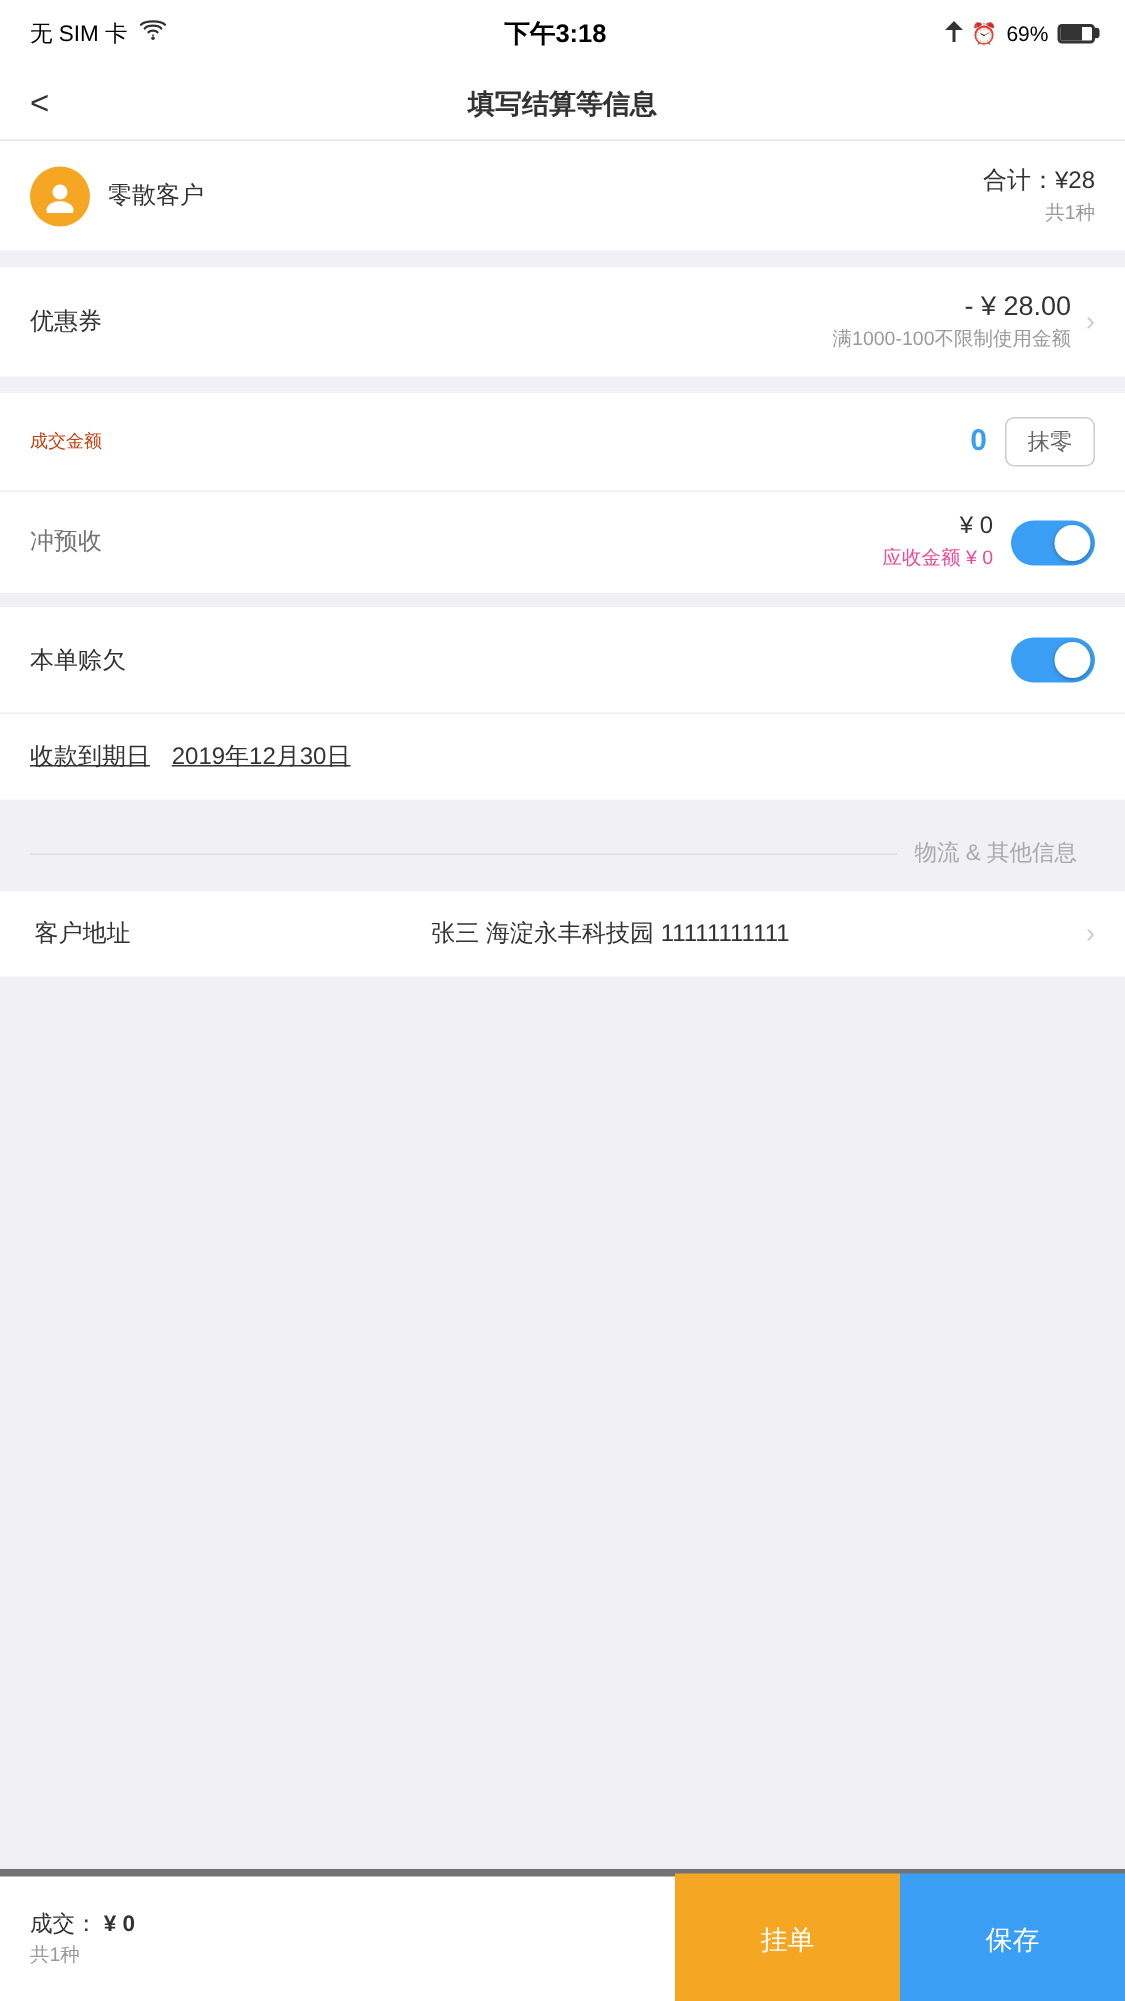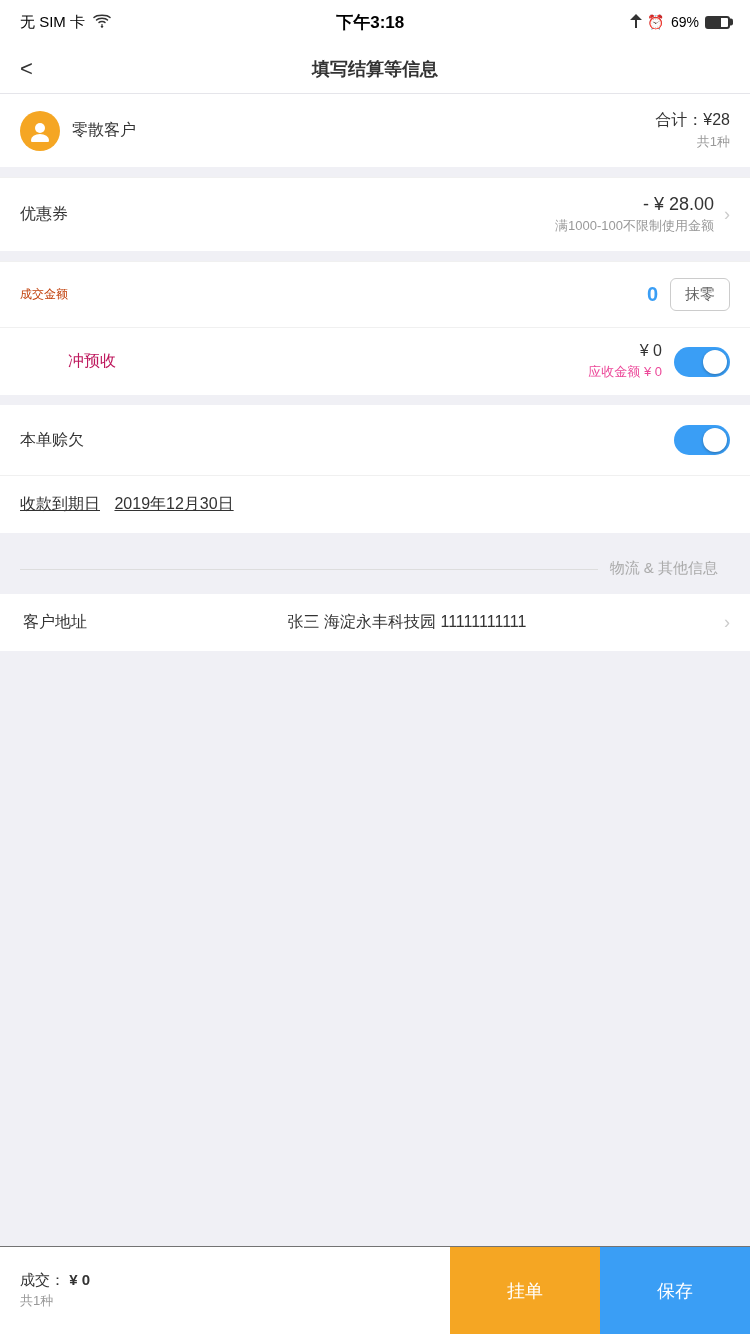--- a/index.html
+++ b/index.html
@@ -207,22 +207,21 @@
       border-top: 1px solid #f0f0f0;
       background: #fff;
     }
     .prepay-top {
       display: flex;
       align-items: center;
       justify-content: space-between;
     }
     .prepay-label {
       font-size: 16px;
-      color: #be185d;
-      margin-left: 48px;
+      color: #737373;
     }
     .prepay-right {
       display: flex;
       align-items: center;
       gap: 12px;
     }
     .prepay-amount-col {
       text-align: right;
     }
     .prepay-amount {
@@ -335,21 +334,21 @@
     
     .bottom-bar {
       position: fixed;
       bottom: 0;
       left: 0;
       width: 750px;
       height: 88px;
       background: #fff;
       display: flex;
       align-items: center;
-      border-top: 1px solid #737373;
+      border-top: 5px solid #737373;
     }
     .bottom-info {
       flex: 1;
       padding: 0 20px;
     }
     .bottom-deal {
       font-size: 15px;
       color: #333;
     }
     .bottom-deal-amount {

